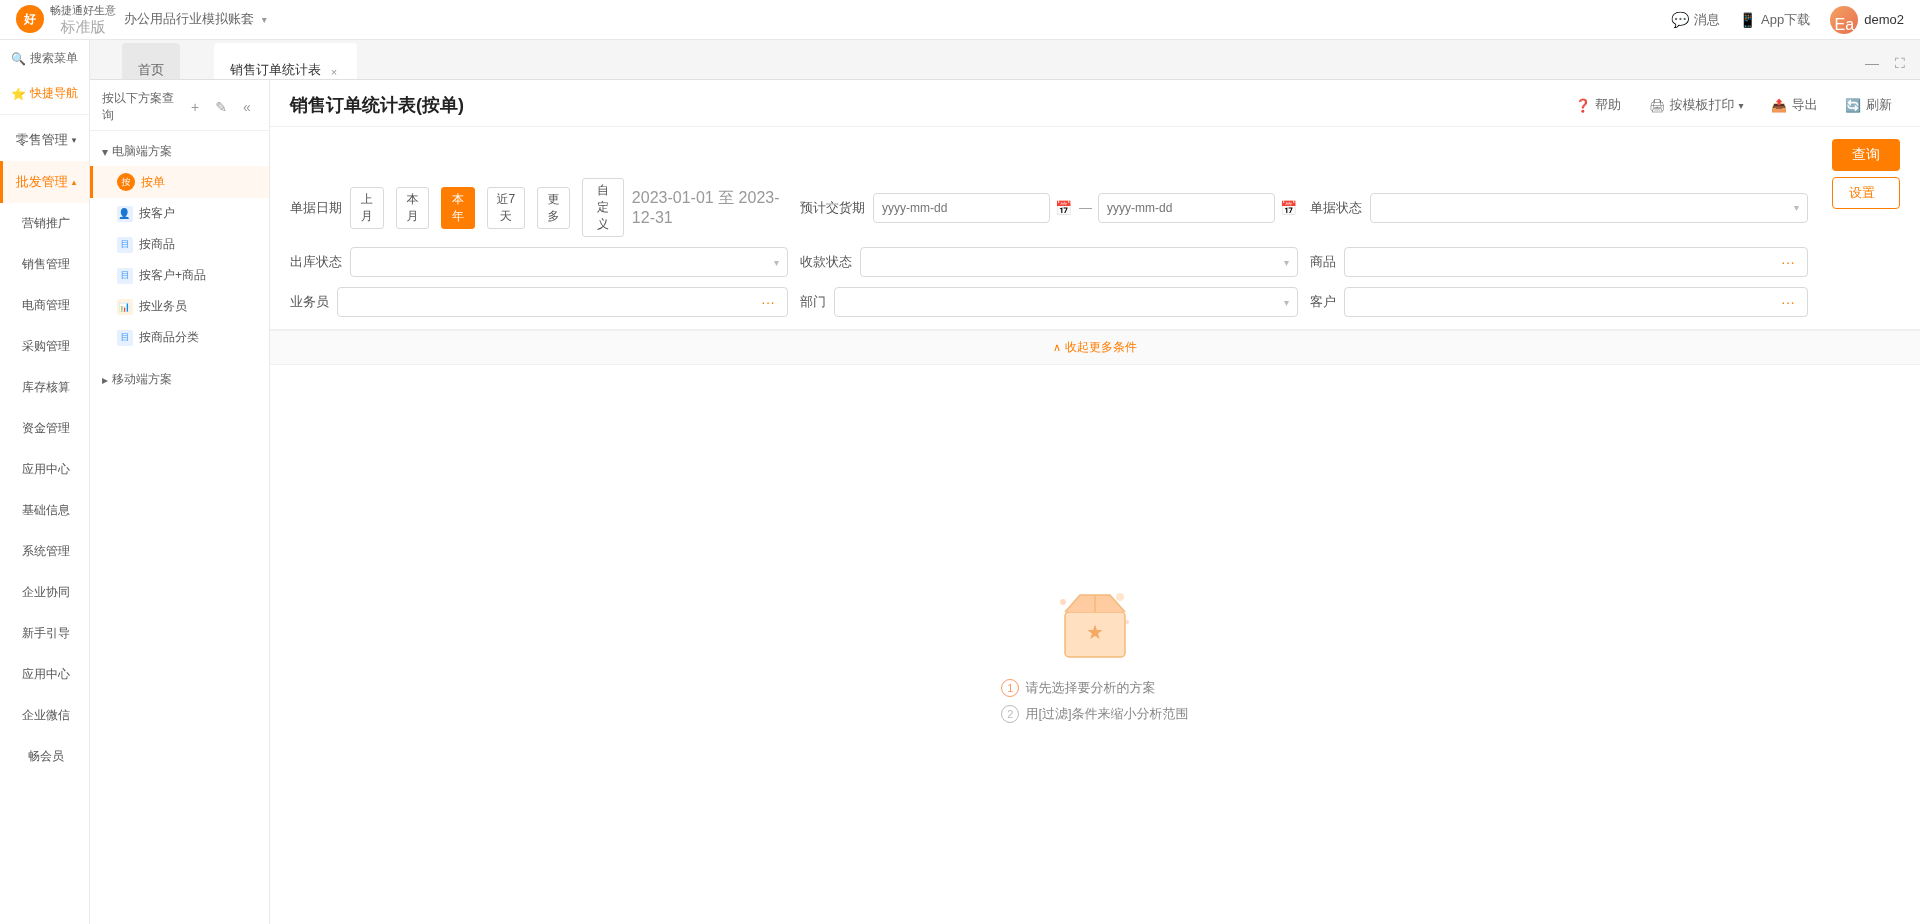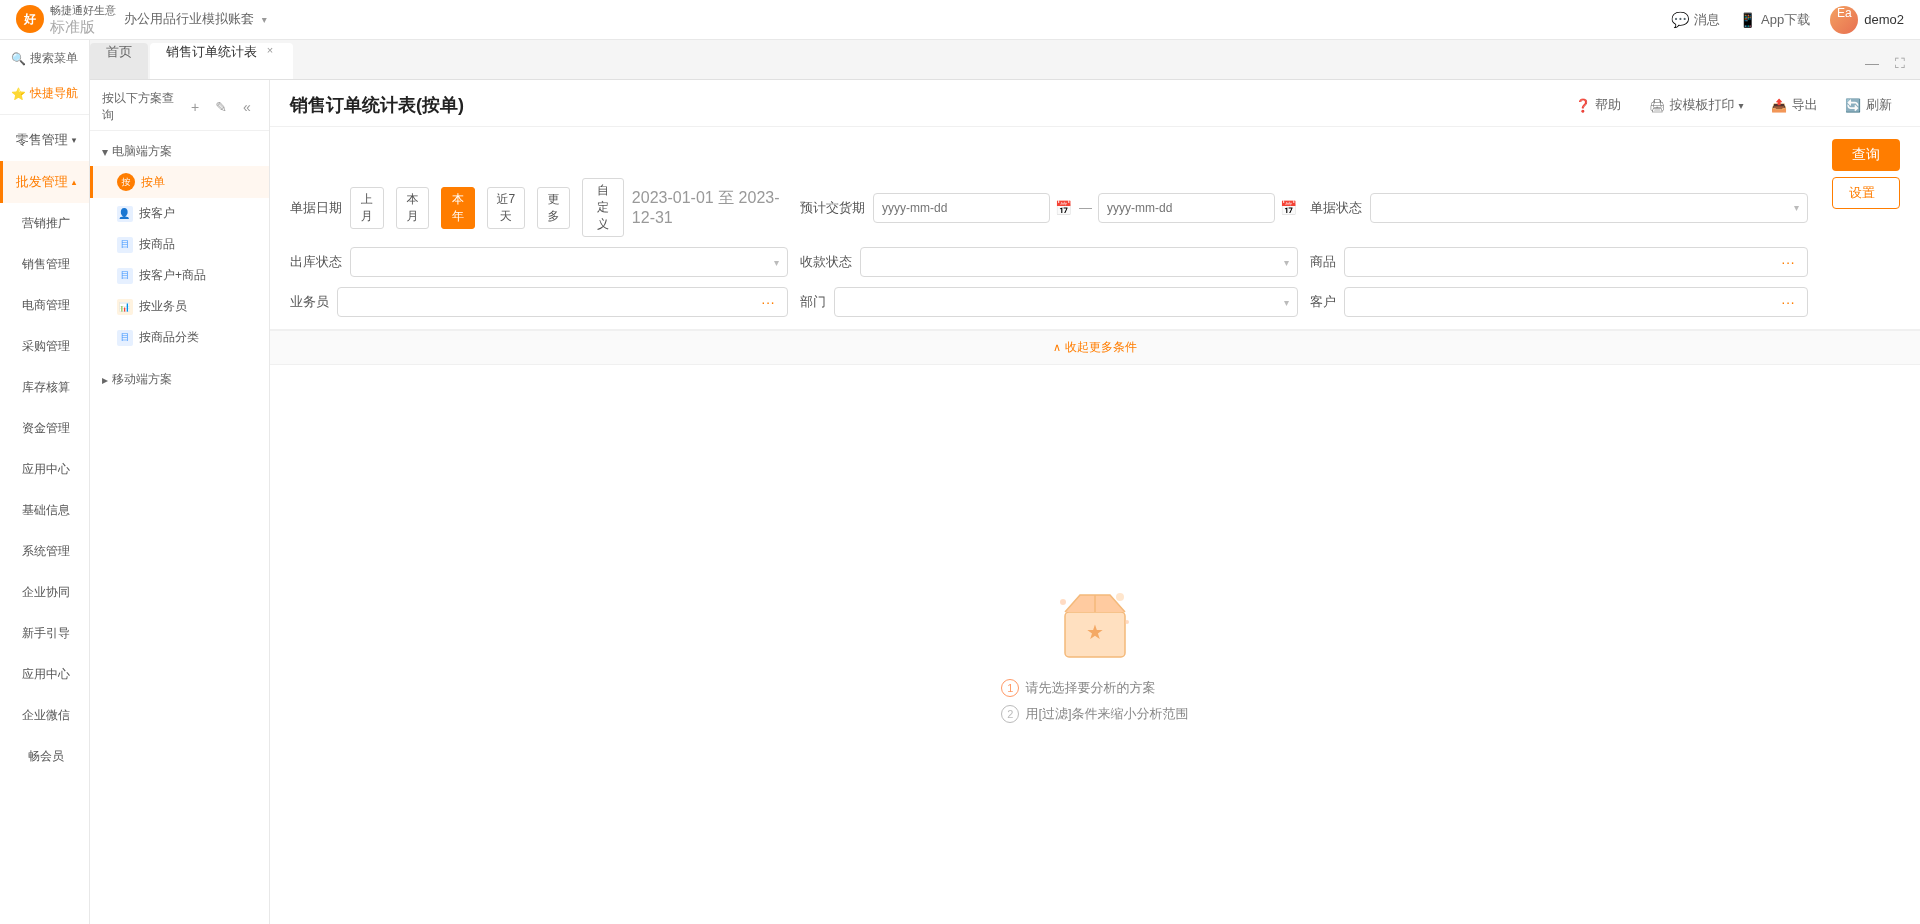--- a/index.html
+++ b/index.html
@@ -27,38 +27,38 @@
       align-items: center;
       gap: 6px;
     }
     .logo-circle {
       width: 28px; height: 28px;
       background: #ff7d00;
       border-radius: 50%;
       display: flex; align-items: center; justify-content: center;
       color: #fff; font-size: 12px; font-weight: bold;
     }
-    .logo-text { font-size: 11px; color: #666; line-height: 1.3; }
+    .logo-text { font-size: 11px; color: #666; line-height: 1.3; text-align: center; }
     .top-bar-title {
       font-size: 13px; color: #666;
     }
     .dropdown-arrow { font-size: 10px; color: #999; margin-left: 4px; }
     .top-bar-right {
       display: flex; align-items: center; gap: 20px;
     }
     .top-bar-action {
       display: flex; align-items: center; gap: 4px;
       color: #666; font-size: 13px; cursor: pointer;
     }
     .user-avatar {
       width: 28px; height: 28px;
       border-radius: 50%;
       background: linear-gradient(135deg, #f4a261, #e76f51);
-      display: flex; align-items: flex-start; justify-content: center;
-      color: #fff; font-size: 12px;
+      display: flex; align-items: flex-end; justify-content: center;
+      color: #fff; font-size: 16px;
     }
     .user-name { font-size: 13px; color: #333; }
 
     
     .main-layout {
       display: flex;
       height: calc(100vh - 40px);
     }
 
     
@@ -125,27 +125,28 @@
       background: #f5f5f5;
       display: flex;
       align-items: flex-end;
       padding: 0 0;
       border-bottom: 1px solid #e0e0e0;
       gap: 0;
     }
     .tab-item {
       height: 36px;
       padding: 0 16px;
-      display: flex; align-items: flex-start; gap: 6px;
+      display: flex; align-items: flex-end; gap: 6px;
       font-size: 13px;
       cursor: pointer;
       border-radius: 4px 4px 0 0;
       color: #666;
       background: #e8e8e8;
       margin-right: 2px;
+      margin-left: 32px;
     }
     .tab-item.active {
       background: #fff;
       color: #333;
       font-weight: 500;
     }
     .tab-close {
       font-size: 11px; color: #999; cursor: pointer;
       display: flex; align-items: center; justify-content: center;
       width: 14px; height: 14px;

